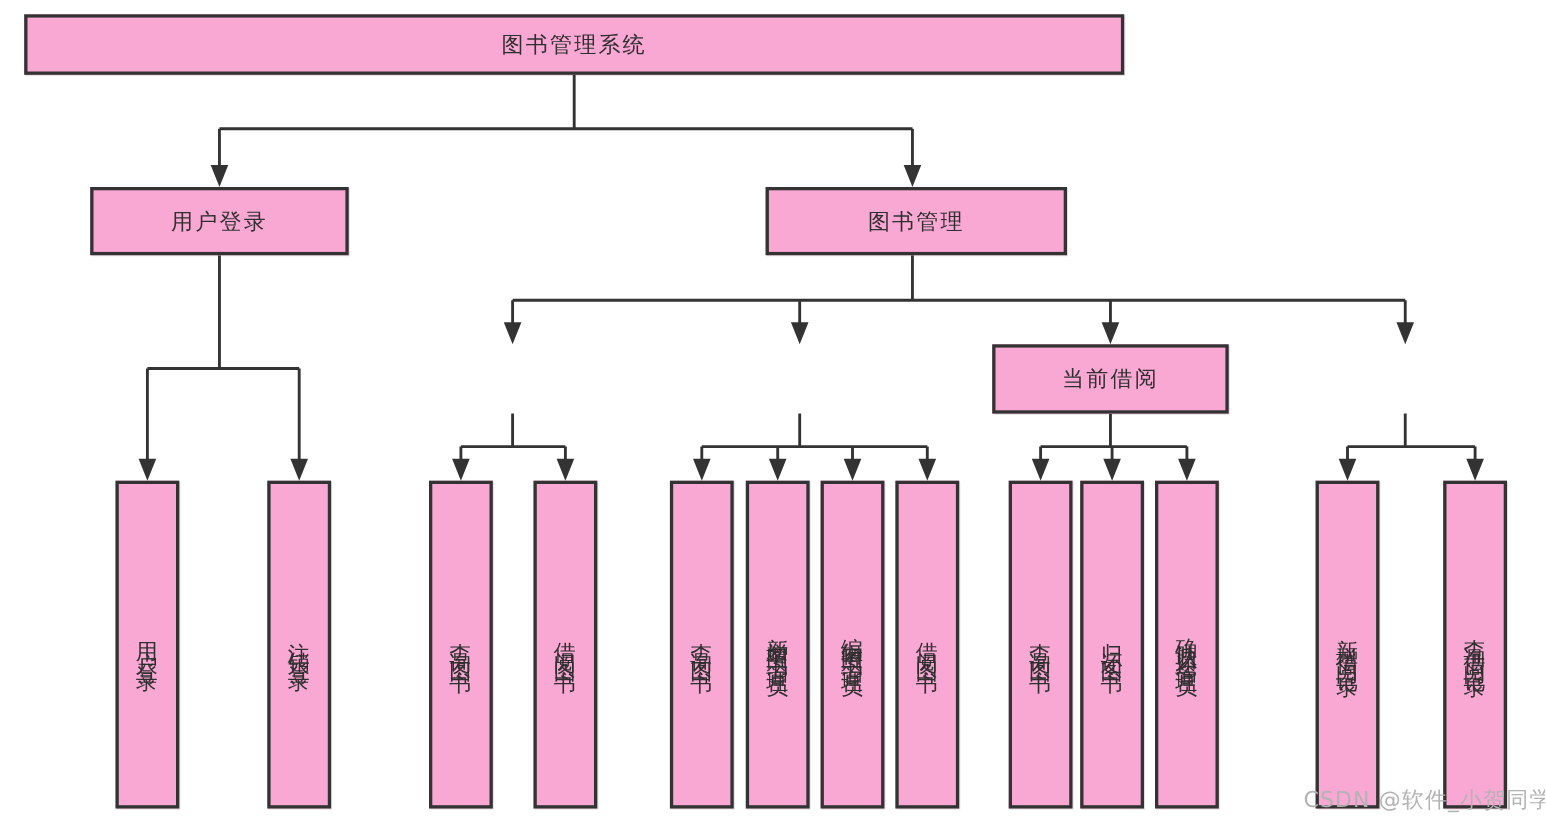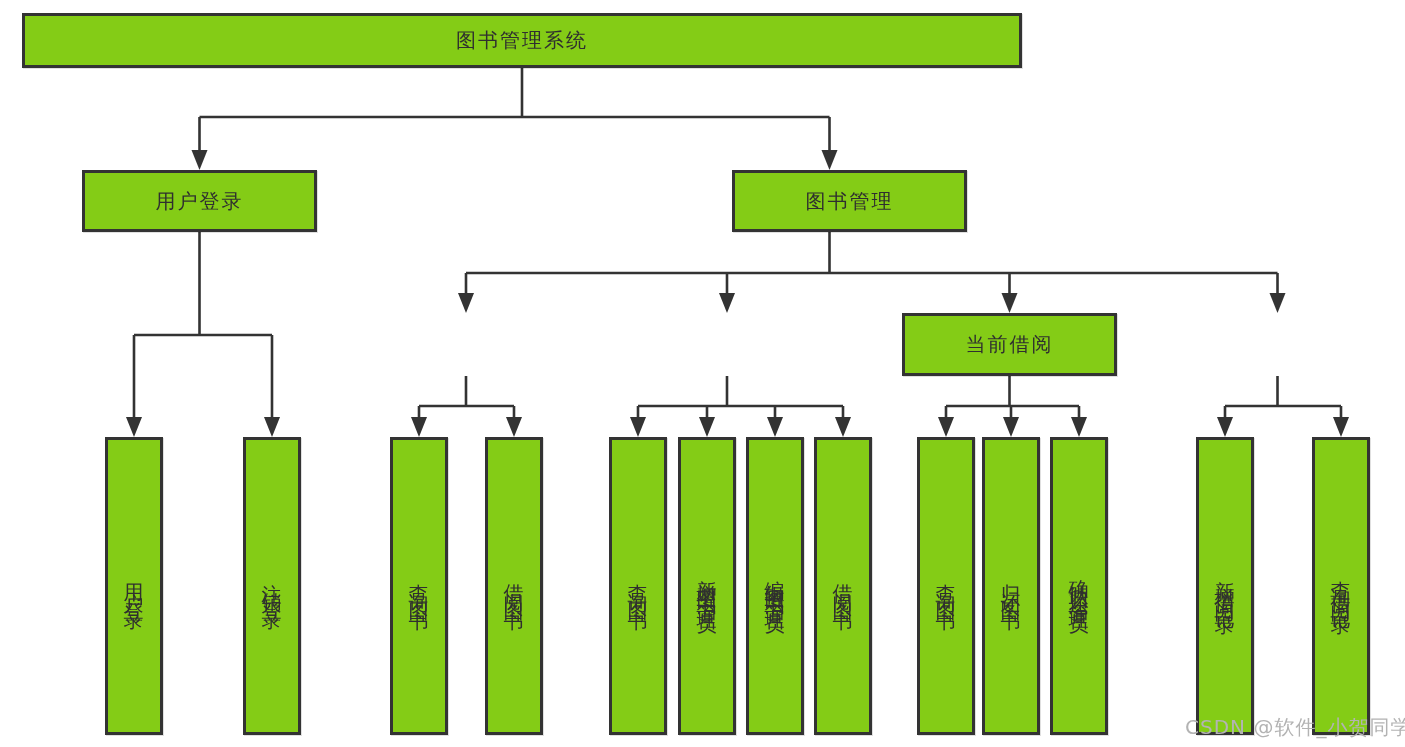--- a/index.html
+++ b/index.html
@@ -13,21 +13,21 @@
   }
   #wires {
     position: absolute;
     left: 0; top: 0;
     width: 1405px; height: 747px;
     pointer-events: none;
   }
   .node {
     position: absolute;
     box-sizing: border-box;
-    background: #84cc16;
+    background: #f9a8d4;
     border: 3px solid #333333;
     color: #2f2f2f;
     display: flex;
     align-items: center;
     justify-content: center;
     box-shadow: 1px 1px 0 rgba(0,0,0,0.12);
   }
   .hbox {
     font-size: 20px;
     letter-spacing: 2px;
@@ -101,21 +101,21 @@
     </g>
   </svg>
 
   <div class="node hbox" style="left:22px; top:13px; width:1000px; height:55px;">
     <span>图书管理系统</span>
   </div>
 
   <div class="node hbox" style="left:82px; top:170px; width:235px; height:62px;">
     <span>用户登录</span>
   </div>
-  <div class="node hbox" style="left:732px; top:170px; width:235px; height:62px;">
+  <div class="node hbox" style="left:696px; top:170px; width:274px; height:62px;">
     <span>图书管理</span>
   </div>
 
   <div class="node hbox" style="left:902px; top:313px; width:215px; height:63px;">
     <span>当前借阅</span>
   </div>
 
   <div class="node vbox" style="left:105px;">
     <span class="vtext">用户登录</span>
   </div>

